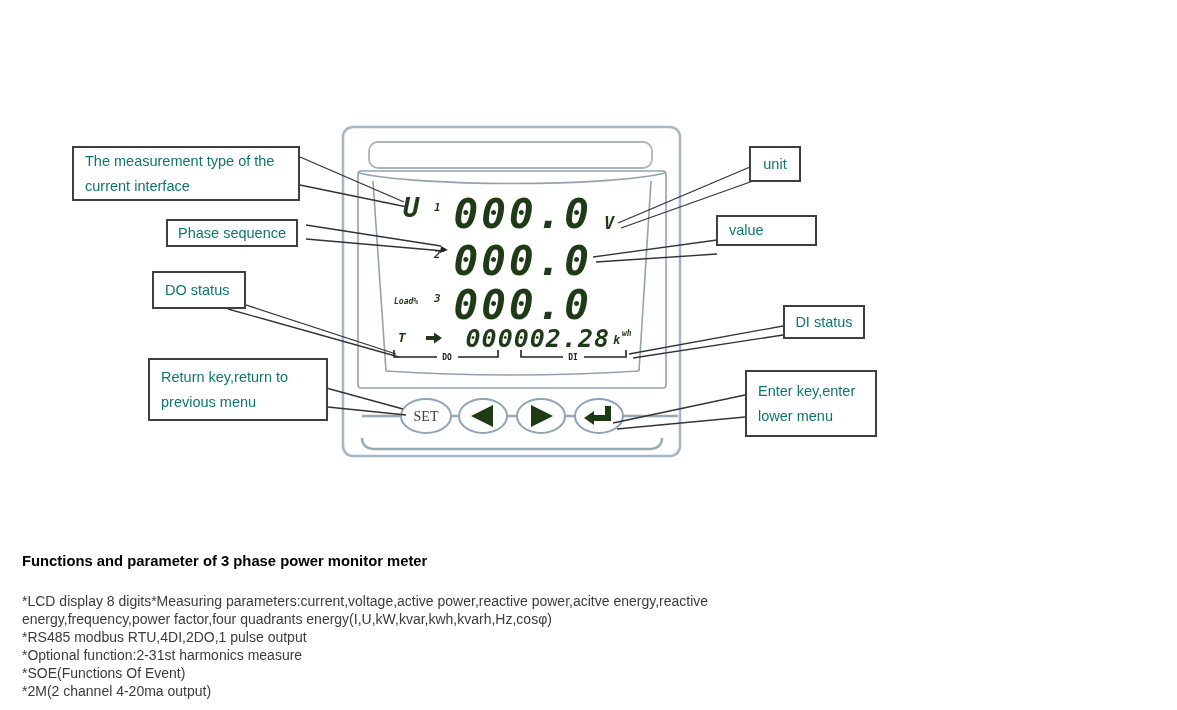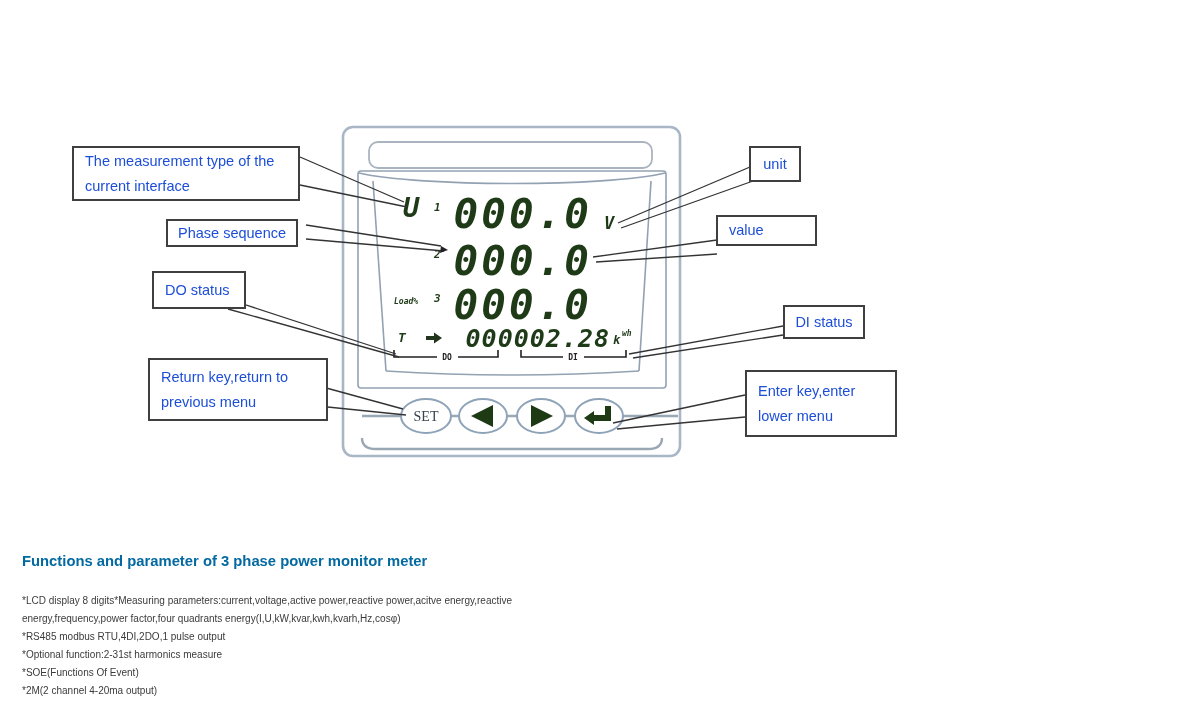--- a/index.html
+++ b/index.html
@@ -1,43 +1,43 @@
 <!DOCTYPE html>
 <html><head>
 <meta charset="utf-8">
 <style>
   html,body{margin:0;padding:0;background:#ffffff;}
   #canvas{position:relative;width:1177px;height:710px;background:#ffffff;overflow:hidden;
           font-family:"Liberation Sans",sans-serif;}
   svg{position:absolute;left:0;top:0;}
 
   
-  .callout{position:absolute;background:#ffffff;border:2px solid #3f3f3f;color:#1d4ed8;
+  .callout{position:absolute;background:#ffffff;border:2px solid #3f3f3f;color:#0f766e;
            font-size:14.5px;line-height:23px;box-sizing:border-box;
            display:flex;flex-direction:column;justify-content:center;padding:2px 6px 2px 11px;}
   .callout.center{align-items:center;padding:2px 8px;}
 
   
   .lcd{font-family:"DejaVu Sans Mono",monospace;font-weight:bold;font-style:italic;fill:#1f3a17;}
   .lcd-big{font-size:41px;letter-spacing:3px;}
   .lcd-small{font-size:25px;letter-spacing:1px;}
   .lcd-type{font-size:27px;}
   .lcd-idx{font-size:11px;}
   .lcd-tiny{font-size:8px;letter-spacing:0;}
   .lcd-t{font-size:13px;}
   .lcd-unit{font-size:17px;}
   .lcd-k{font-size:12px;}
   .lcd-sup{font-size:8px;}
   .bar-label{font-family:"DejaVu Sans Mono",monospace;font-weight:bold;font-size:8px;fill:#222;}
   .set-label{font-family:"Liberation Serif",serif;font-size:14px;fill:#37424d;}
 
   
   #description{position:absolute;left:22px;top:553px;color:#3b3b3b;}
-  #description .desc-title{font-weight:bold;font-size:14.8px;color:#0369a1;margin:0 0 23px 0;white-space:nowrap;}
-  #description .desc-line{font-size:10px;line-height:18px;margin:0;white-space:nowrap;}
+  #description .desc-title{font-weight:bold;font-size:14.8px;color:#000000;margin:0 0 23px 0;white-space:nowrap;}
+  #description .desc-line{font-size:14px;line-height:18px;margin:0;white-space:nowrap;}
 </style>
 </head>
 <body>
 
 <div id="canvas">
 
   <svg width="1177" height="710" viewBox="0 0 1177 710">
 
     <g>
       <rect x="343" y="127" width="337" height="329" rx="10" fill="#ffffff" stroke="#a9b6c6" stroke-width="2.6"></rect>
@@ -146,21 +146,21 @@
   </div>
 
   <div class="callout" style="left:716px;top:215px;width:101px;height:31px;">
     <span>value</span>
   </div>
 
   <div class="callout center" style="left:783px;top:305px;width:82px;height:34px;">
     <span>DI status</span>
   </div>
 
-  <div class="callout" style="left:745px;top:370px;width:152px;height:67px;line-height:25px;">
+  <div class="callout" style="left:745px;top:370px;width:132px;height:67px;line-height:25px;">
     <span>Enter  key,enter</span>
     <span>lower menu</span>
   </div>
 
   <div id="description">
     <p class="desc-title">Functions and parameter of 3 phase power monitor meter</p>
     <p class="desc-line">*LCD display 8 digits*Measuring parameters:current,voltage,active power,reactive power,acitve energy,reactive</p>
     <p class="desc-line">energy,frequency,power factor,four quadrants energy(I,U,kW,kvar,kwh,kvarh,Hz,cosφ)</p>
     <p class="desc-line">*RS485 modbus RTU,4DI,2DO,1 pulse output</p>
     <p class="desc-line">*Optional function:2-31st harmonics measure</p>

